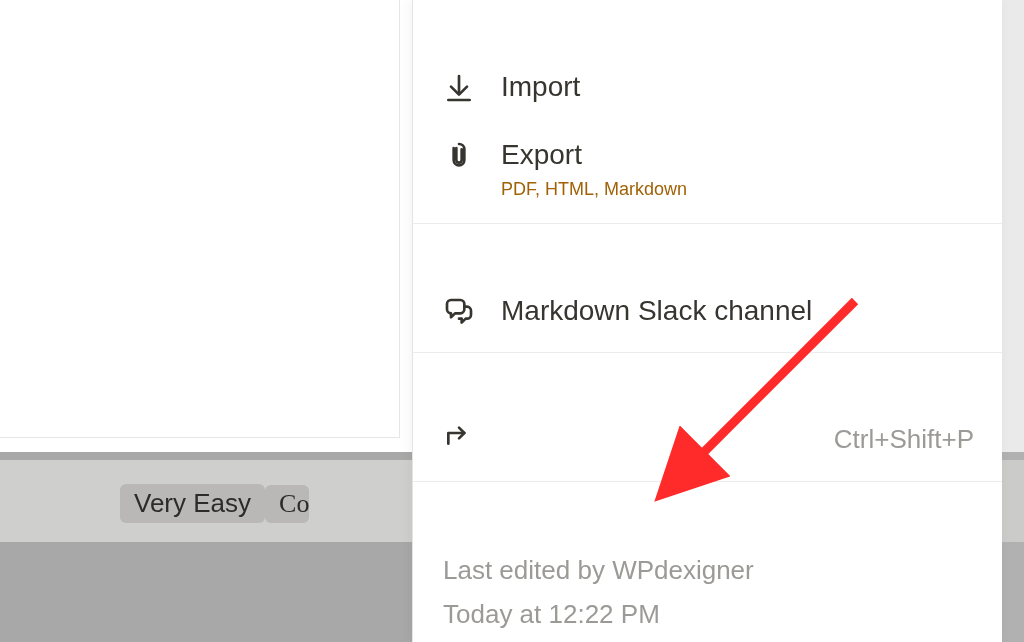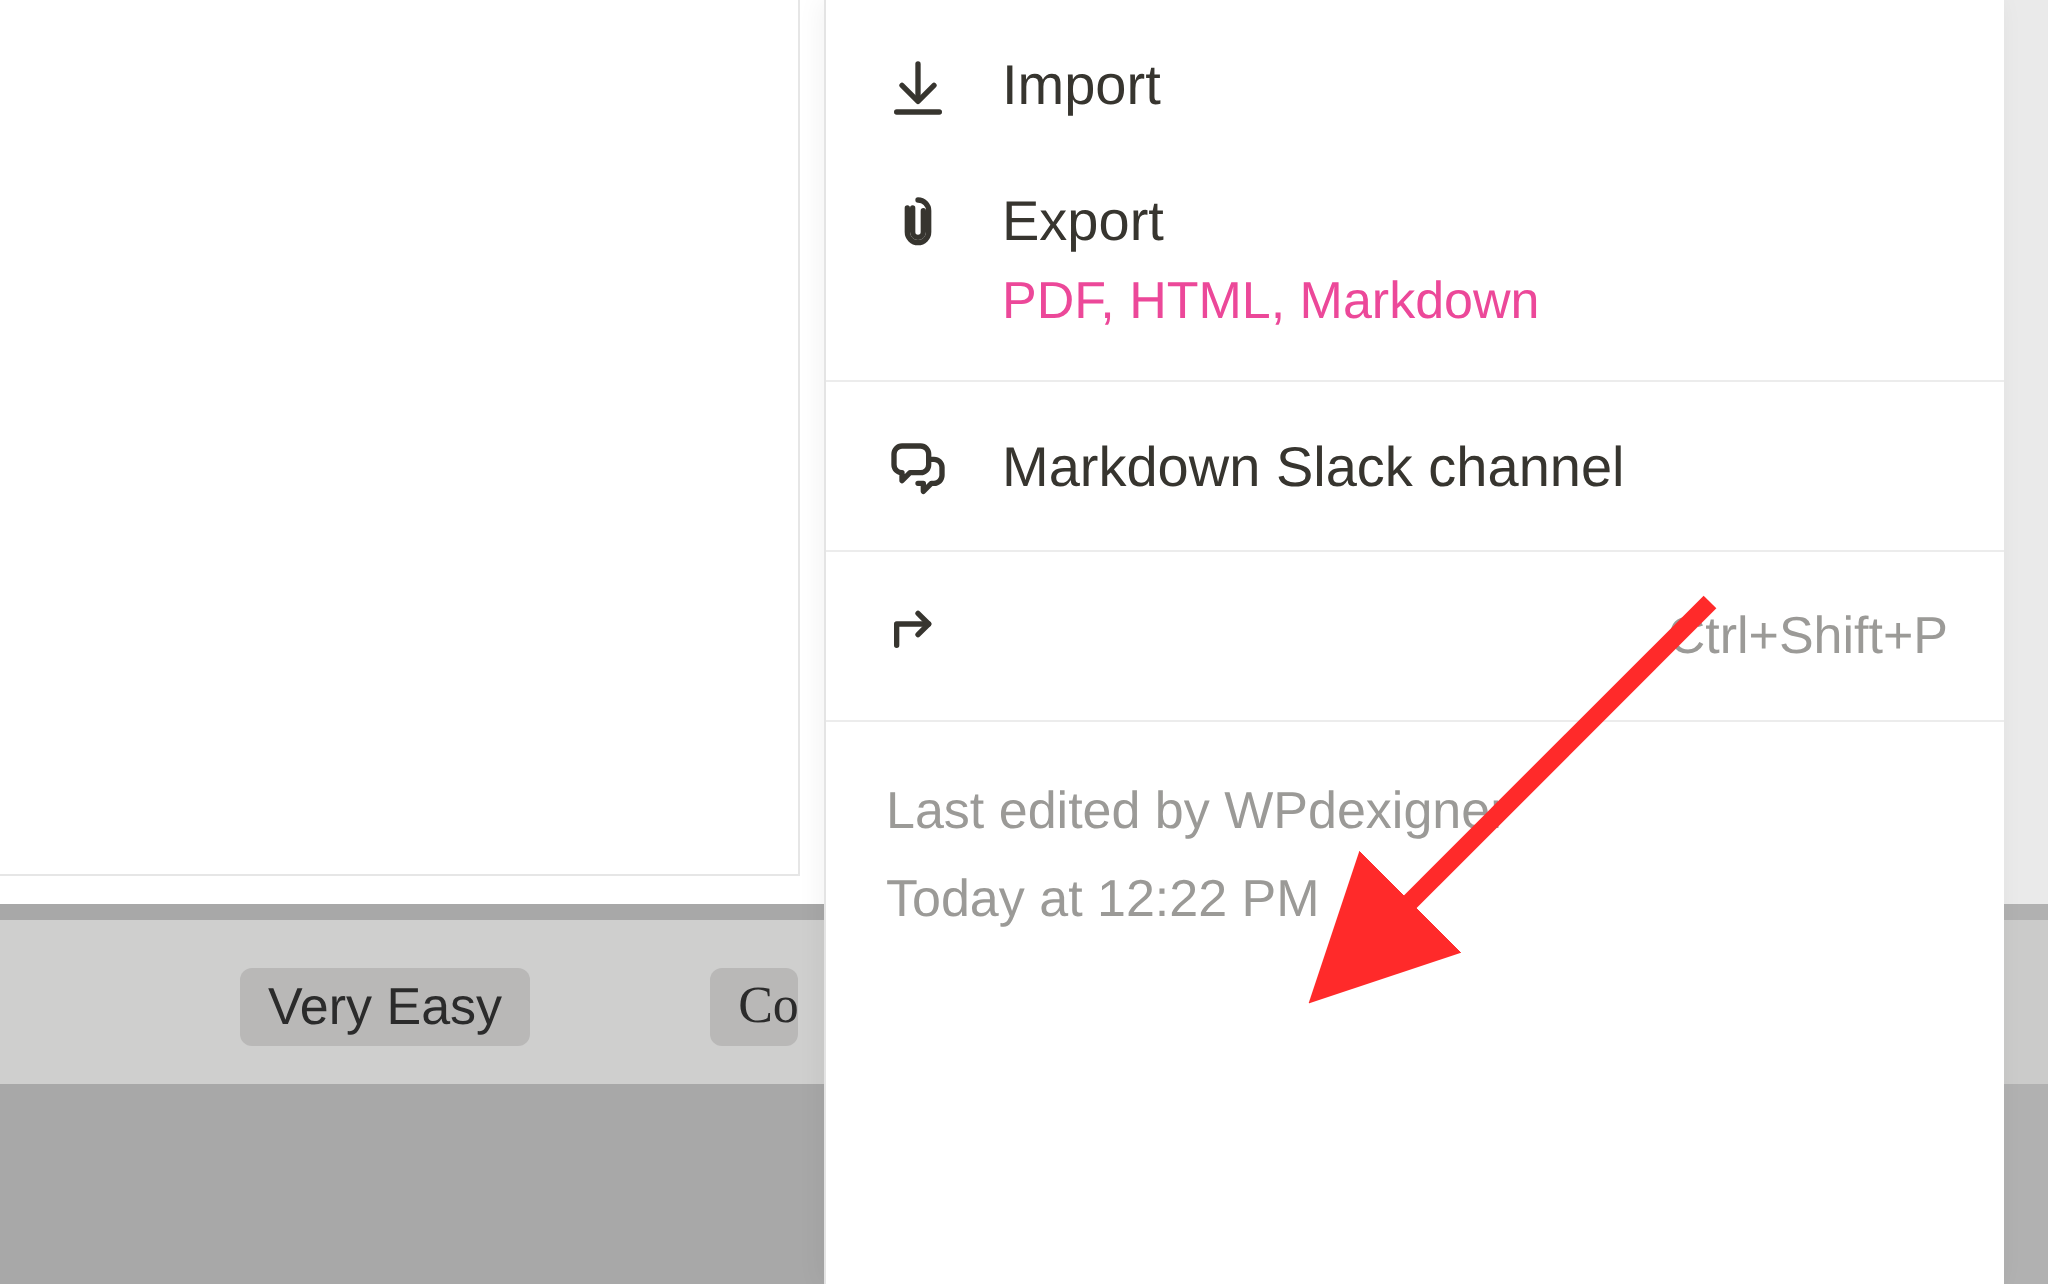--- a/index.html
+++ b/index.html
@@ -20,21 +20,21 @@
       position: absolute;
       left: 0; right: 0; top: 8px;
       height: 82px;
       background: #cfcfce;
     }
     .bg-tags {
       position: absolute;
       left: 120px;
       top: 24px;
       display: flex;
-      gap: 90px;
+      align-items: center;
     }
     .bg-tag {
       font-size: 26px;
       color: #2b2b2b;
       background: #b9b8b7;
       border-radius: 6px;
       padding: 4px 14px;
     }
     .bg-tag.partial { padding-right: 0; font-family: Liberation Serif, serif; }
     
@@ -53,20 +53,21 @@
       left: 412px;
       width: 590px;
       height: 642px;
       background: #ffffff;
       border-left: 1px solid #e4e4e4;
       box-shadow: -2px 0 12px rgba(0,0,0,0.05);
     }
     .menu-section {
       border-bottom: 1px solid #ececec;
       padding: 8px 0;
+      margin-top: 44px;
     }
     .menu-section.no-border { border-bottom: none; }
     .menu-item {
       display: flex;
       align-items: flex-start;
       padding: 16px 28px 14px 28px;
       cursor: pointer;
       position: relative;
     }
     .menu-icon {
@@ -84,22 +85,22 @@
     .menu-text {
       display: flex;
       flex-direction: column;
     }
     .menu-label {
       font-size: 28px;
       color: #37352f;
       line-height: 1.35;
     }
     .menu-sub {
-      font-size: 26px;
-      color: #ec4899;
+      font-size: 18px;
+      color: #a16207;
       margin-top: 4px;
       line-height: 1.3;
     }
     .menu-shortcut {
       position: absolute;
       right: 28px;
       top: 50%;
       transform: translateY(-50%);
       font-size: 26px;
       color: #9b9a97;

